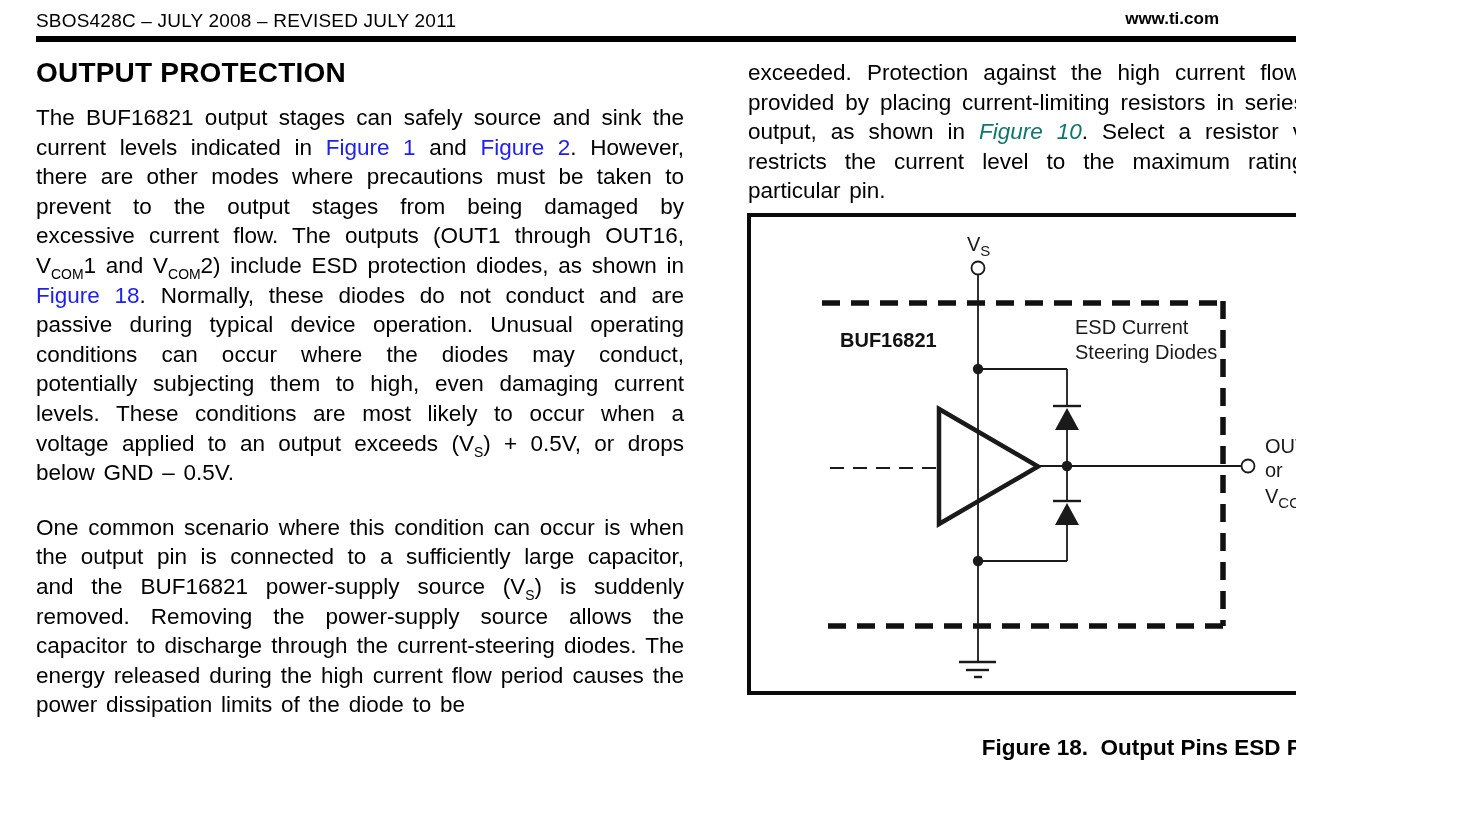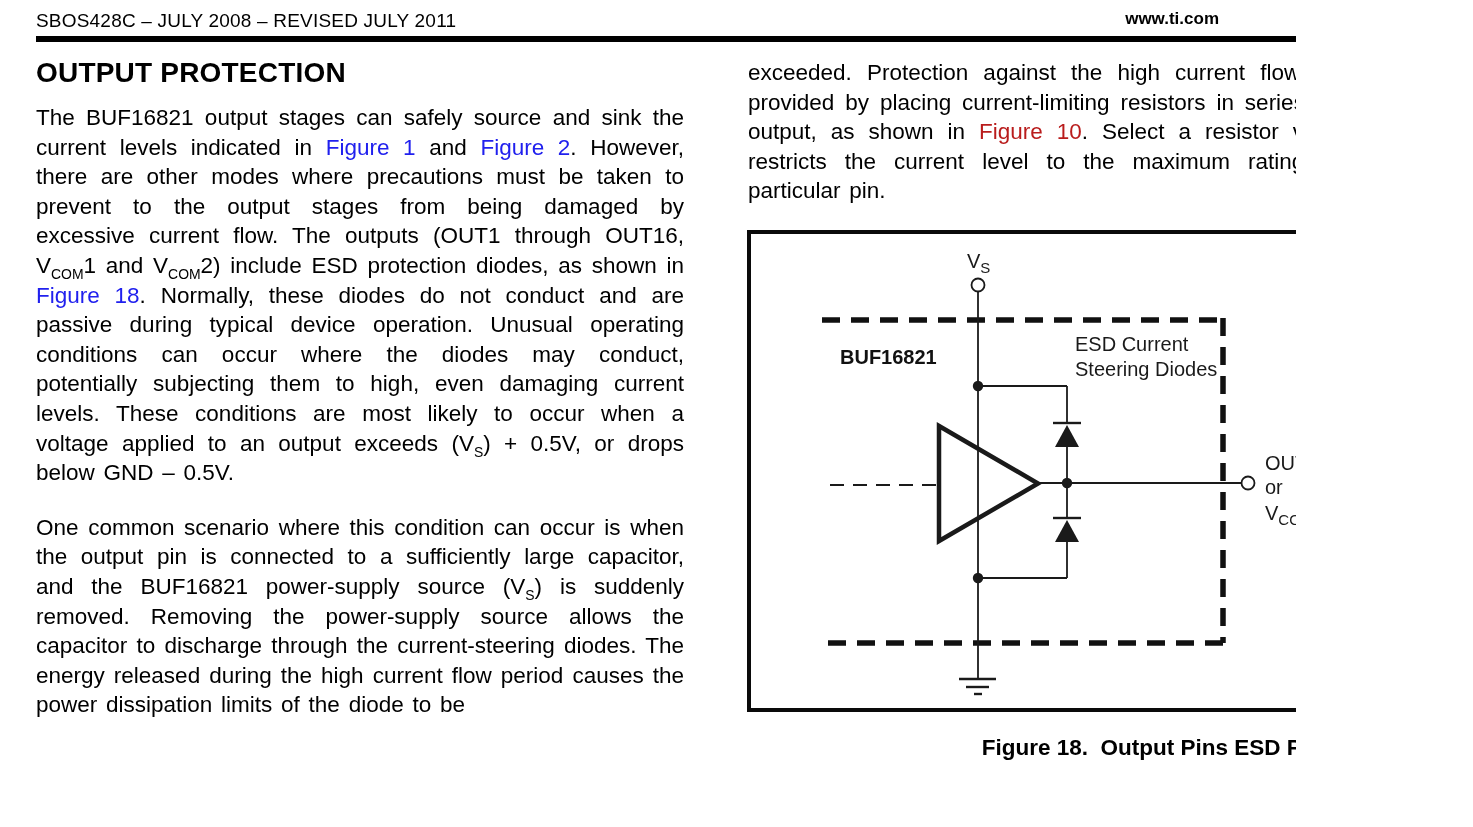--- a/index.html
+++ b/index.html
@@ -25,21 +25,21 @@
     font-size:28px; font-weight:bold; line-height:30px; margin:0 0 15px 0; letter-spacing:0.2px;
   }
   .para {
     font-size:22.5px; line-height:29.6px; text-align:justify; word-spacing:2.5px;
     margin:0 0 25px 0;
   }
   .para sub { font-size:0.62em; line-height:0; }
   .doclink { cursor:pointer; }
   
   #figure-box {
-    position:absolute; left:747px; top:230px; width:651px; height:482px;
+    position:absolute; left:747px; top:213px; width:651px; height:482px;
     border:4px solid #0a0a0a; box-sizing:border-box; background:#fff;
   }
   #figure-box svg { display:block; }
   .fig-label  { font:20px "Liberation Sans", sans-serif; fill:#1a1a1a; }
   .fig-label-bold { font:bold 20px "Liberation Sans", sans-serif; fill:#111; }
   #figure-caption {
     position:absolute; left:748px; top:733px; width:650px; text-align:right;
     font-size:22.5px; font-weight:bold; line-height:30px;
   }
 </style>
@@ -52,21 +52,21 @@
   <div id="hdr-right">www.ti.com</div>
   <div id="hdr-rule"></div>
 
   <div id="col-left" class="col">
     <h2 class="section-heading">OUTPUT PROTECTION</h2>
     <p class="para"><span>The BUF16821 output stages can safely source and sink the current levels indicated in </span><span class="doclink" style="color: rgb(32, 32, 238);">Figure 1</span><span> and </span><span class="doclink" style="color: rgb(32, 32, 238);">Figure 2</span><span>. However, there are other modes where precautions must be taken to prevent to the output stages from being damaged by excessive current flow. The outputs (OUT1 through OUT16, V</span><sub>COM</sub><span>1 and V</span><sub>COM</sub><span>2) include ESD protection diodes, as shown in </span><span class="doclink" style="color: rgb(32, 32, 238);">Figure 18</span><span>. Normally, these diodes do not conduct and are passive during typical device operation. Unusual operating conditions can occur where the diodes may conduct, potentially subjecting them to high, even damaging current levels. These conditions are most likely to occur when a voltage applied to an output exceeds (V</span><sub>S</sub><span>) + 0.5V, or drops below GND – 0.5V.</span></p>
     <p class="para"><span>One common scenario where this condition can occur is when the output pin is connected to a sufficiently large capacitor, and the BUF16821 power-supply source (V</span><sub>S</sub><span>) is suddenly removed. Removing the power-supply source allows the capacitor to discharge through the current-steering diodes. The energy released during the high current flow period causes the power dissipation limits of the diode to be</span></p>
   </div>
 
   <div id="col-right" class="col">
-    <p class="para"><span>exceeded. Protection against the high current flow may be provided by placing current-limiting resistors in series with the output, as shown in </span><span class="doclink" style="color: #b91c1c;">Figure 10</span><span>. Select a resistor value that restricts the current level to the maximum rating for the particular pin.</span></p>
+    <p class="para"><span>exceeded. Protection against the high current flow may be provided by placing current-limiting resistors in series with the output, as shown in </span><span class="doclink" style="color: #0f766e; font-style: italic;">Figure 10</span><span>. Select a resistor value that restricts the current level to the maximum rating for the particular pin.</span></p>
   </div>
 
   <div id="figure-box">
     <svg width="643" height="474" viewBox="0 0 643 474">
 
       <g stroke="#111" stroke-width="5.5" stroke-dasharray="18 11" fill="none">
         <line x1="71" y1="86" x2="472" y2="86"></line>
         <line x1="472" y1="84" x2="472" y2="409"></line>
         <line x1="472" y1="409" x2="71" y2="409"></line>
       </g>

